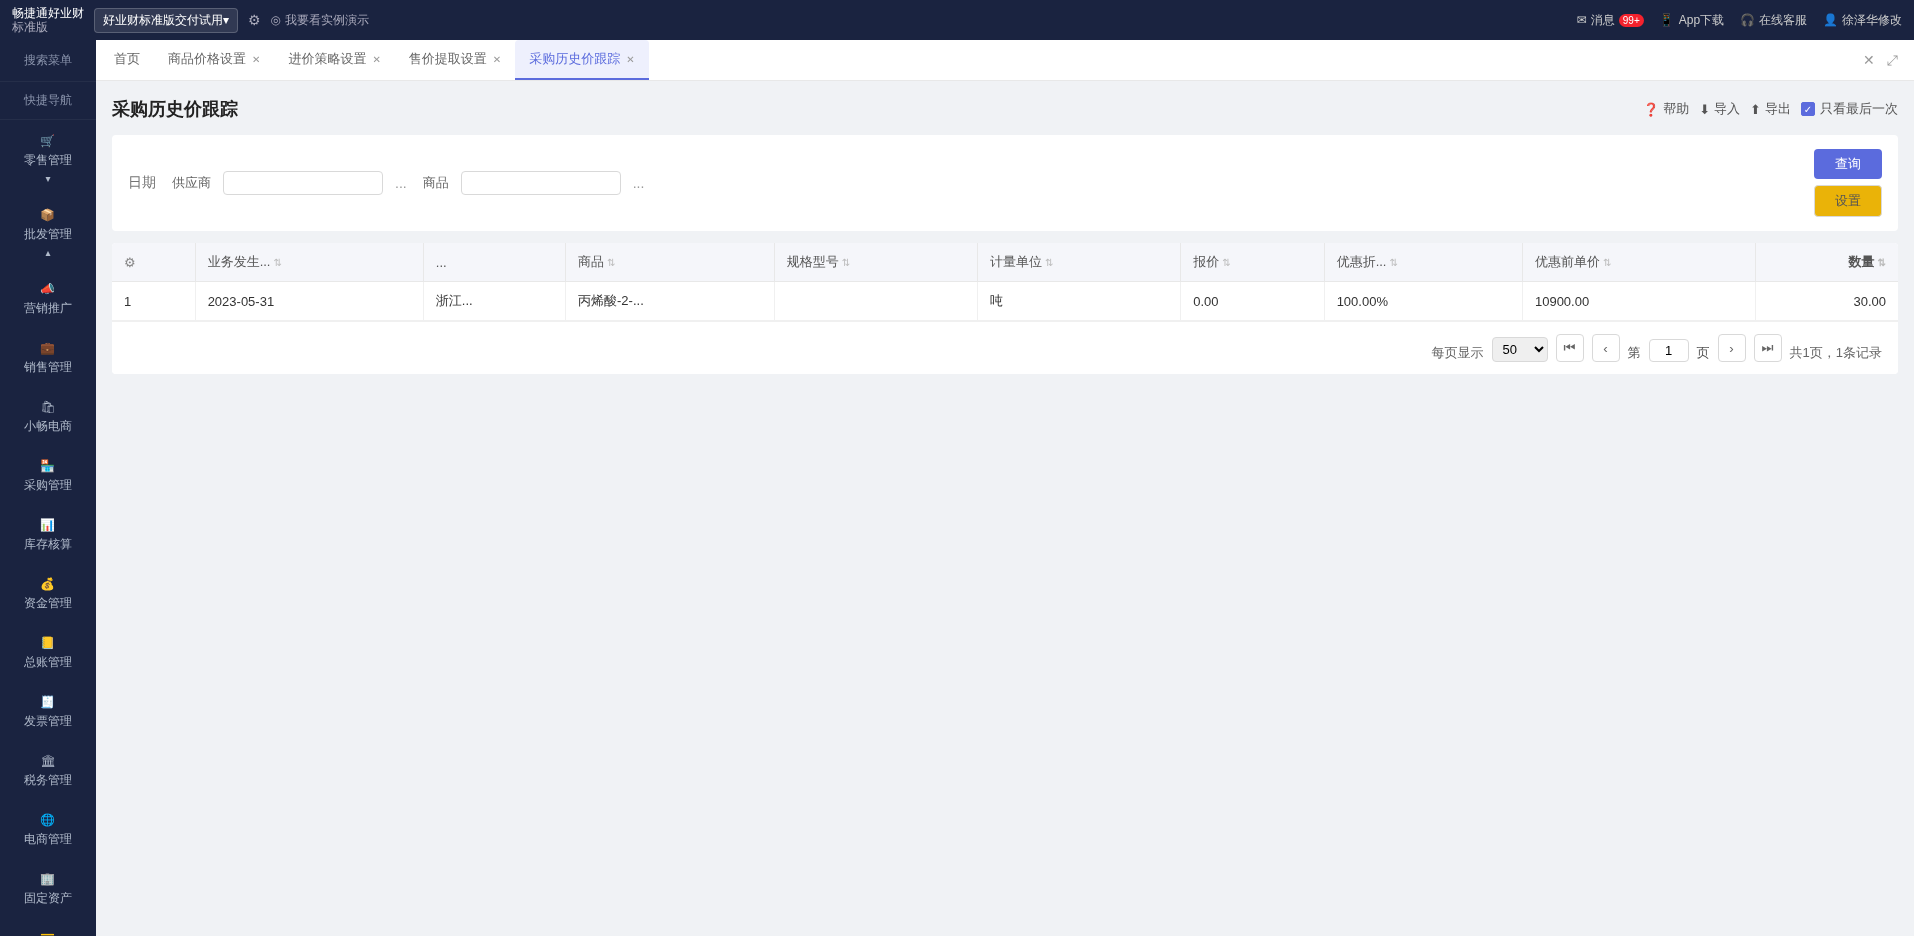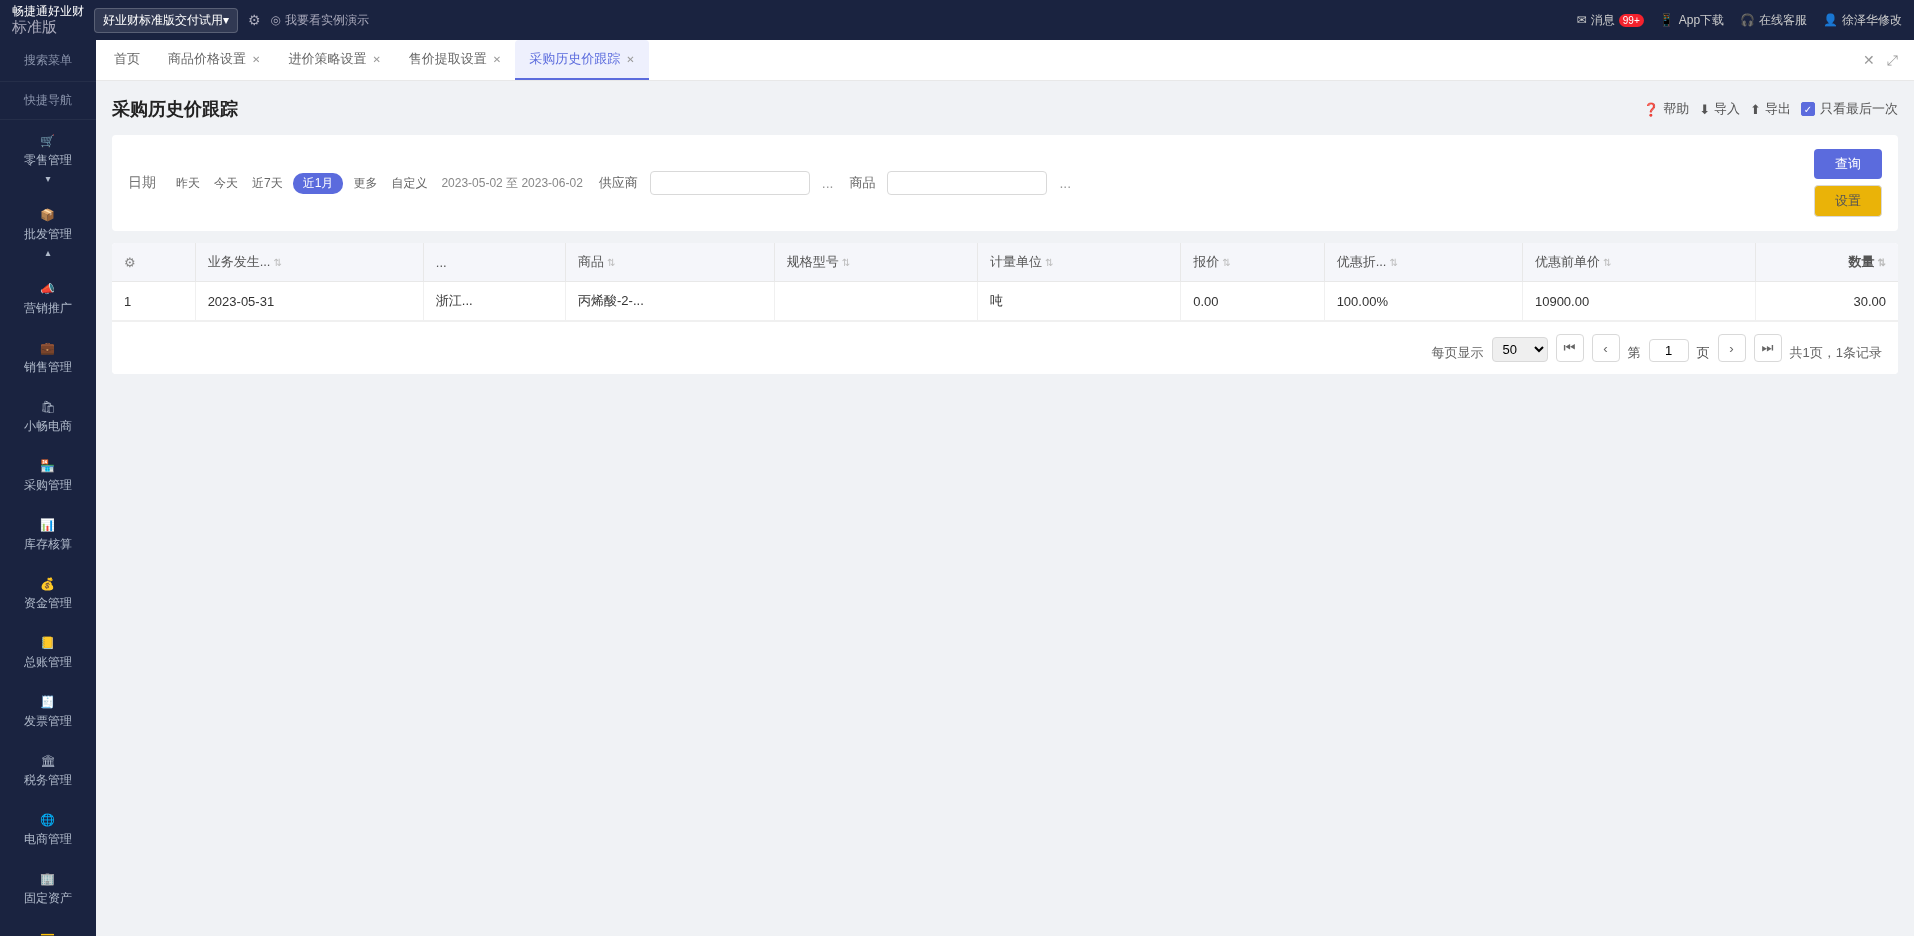--- a/index.html
+++ b/index.html
@@ -2,21 +2,21 @@
 <html><head>
   <meta charset="utf-8">
   <style>
     * { box-sizing: border-box; margin: 0; padding: 0; }
     body { font-family: "Microsoft YaHei", "PingFang SC", sans-serif; font-size: 13px; background: #f0f2f5; color: #333; display: flex; flex-direction: column; height: 100vh; overflow: hidden; }
 
     
     .top-bar { height: 40px; background: #1a2340; display: flex; align-items: center; padding: 0 12px; gap: 10px; flex-shrink: 0; }
     .top-bar-logo { color: #fff; font-size: 13px; font-weight: normal; display: flex; flex-direction: column; line-height: 1.2; }
     .top-bar-logo span:first-child { font-size: 12px; }
-    .top-bar-logo span:last-child { font-size: 15px; color: #aab; }
+    .top-bar-logo span:last-child { font-size: 12px; color: #aab; }
     .top-bar-selector { background: rgba(255,255,255,0.1); border: 1px solid rgba(255,255,255,0.2); border-radius: 4px; color: #fff; padding: 3px 8px; font-size: 12px; display: flex; align-items: center; cursor: pointer; }
     .top-bar-gear { color: #aab; cursor: pointer; font-size: 14px; }
     .top-bar-demo { color: #aab; font-size: 12px; cursor: pointer; display: flex; align-items: center; gap: 4px; }
     .top-bar-right { margin-left: auto; display: flex; align-items: center; gap: 16px; color: #ccc; font-size: 12px; }
     .badge { background: #f5222d; color: #fff; border-radius: 8px; padding: 1px 4px; font-size: 10px; }
     .top-bar-right-item { display: flex; align-items: center; gap: 4px; cursor: pointer; color: #ccc; }
 
     
     .app-body { display: flex; flex: 1; overflow: hidden; }
 
@@ -241,29 +241,20 @@
           <div class="only-last-checkbox">
             <div class="checkbox-box"></div>
             <span>只看最后一次</span>
           </div>
         </div>
       </div>
 
       <div class="filter-bar">
         <div class="filter-row">
           <span class="filter-label">日期</span>
-          <div class="date-options">
-            <span class="date-opt">昨天</span>
-            <span class="date-opt">今天</span>
-            <span class="date-opt">近7天</span>
-            <span class="date-opt active">近1月</span>
-            <span class="date-opt">更多</span>
-            <span class="date-opt">自定义</span>
-            <span class="date-range">2023-05-02 至 2023-06-02</span>
-          </div>
           <div class="filter-input-group">
             <span class="filter-input-label">供应商</span>
             <input class="filter-input" type="text" style="width: 160px;">
             <span class="filter-dots">...</span>
           </div>
           <div class="filter-input-group">
             <span class="filter-input-label">商品</span>
             <input class="filter-input" type="text" style="width: 160px;">
             <span class="filter-dots">...</span>
           </div>

